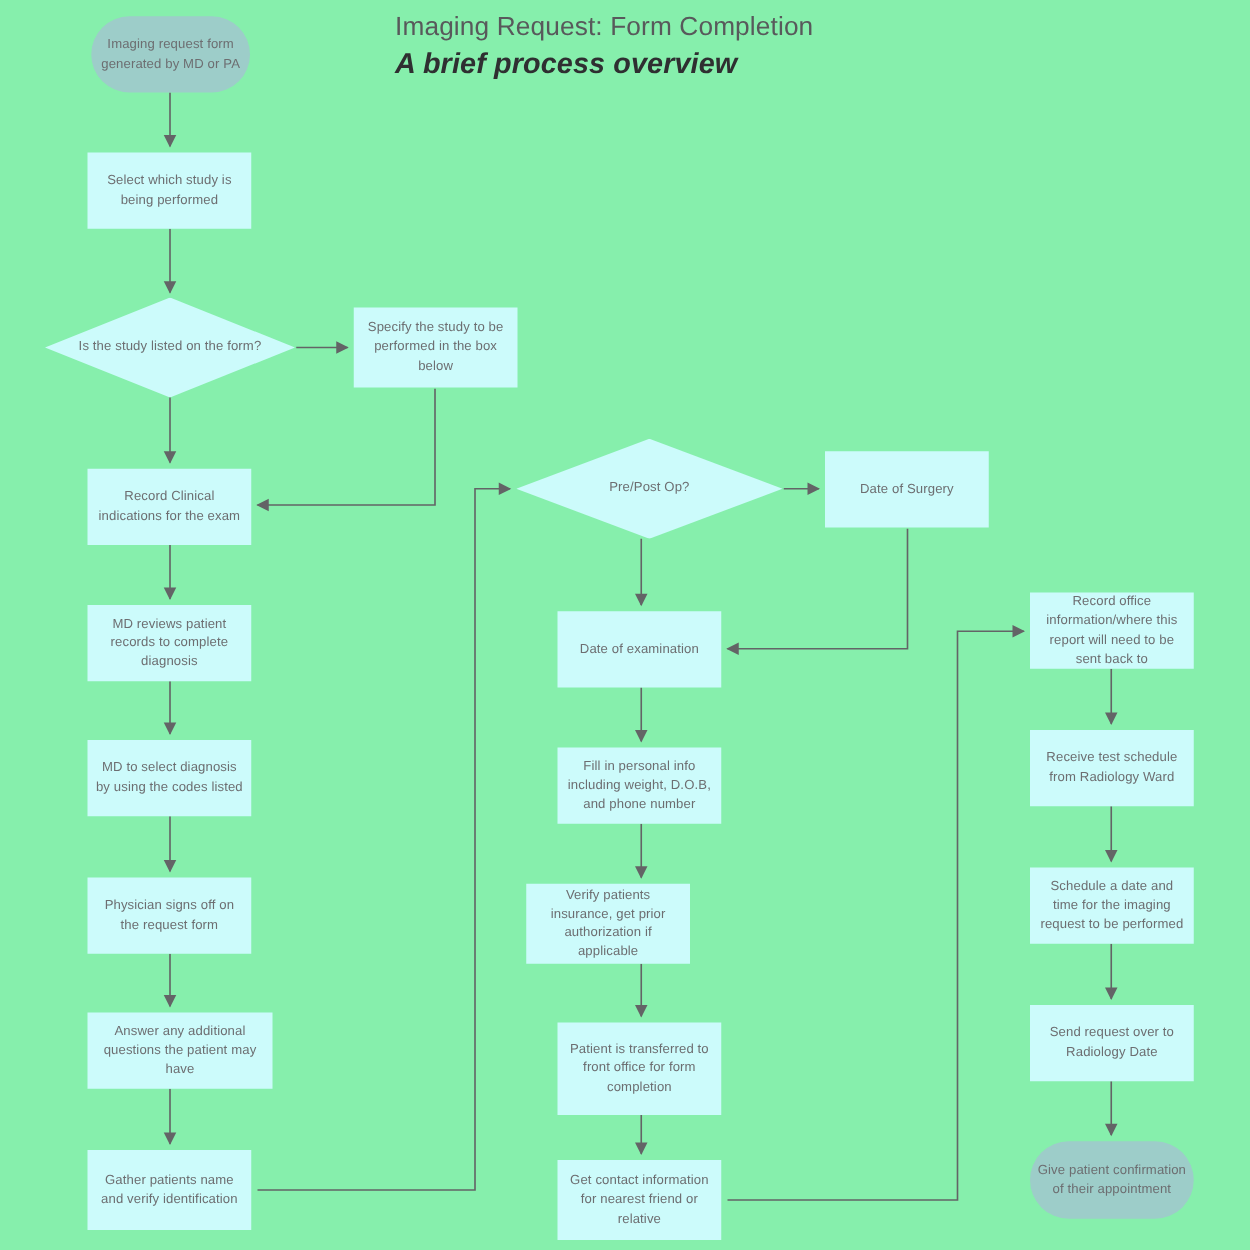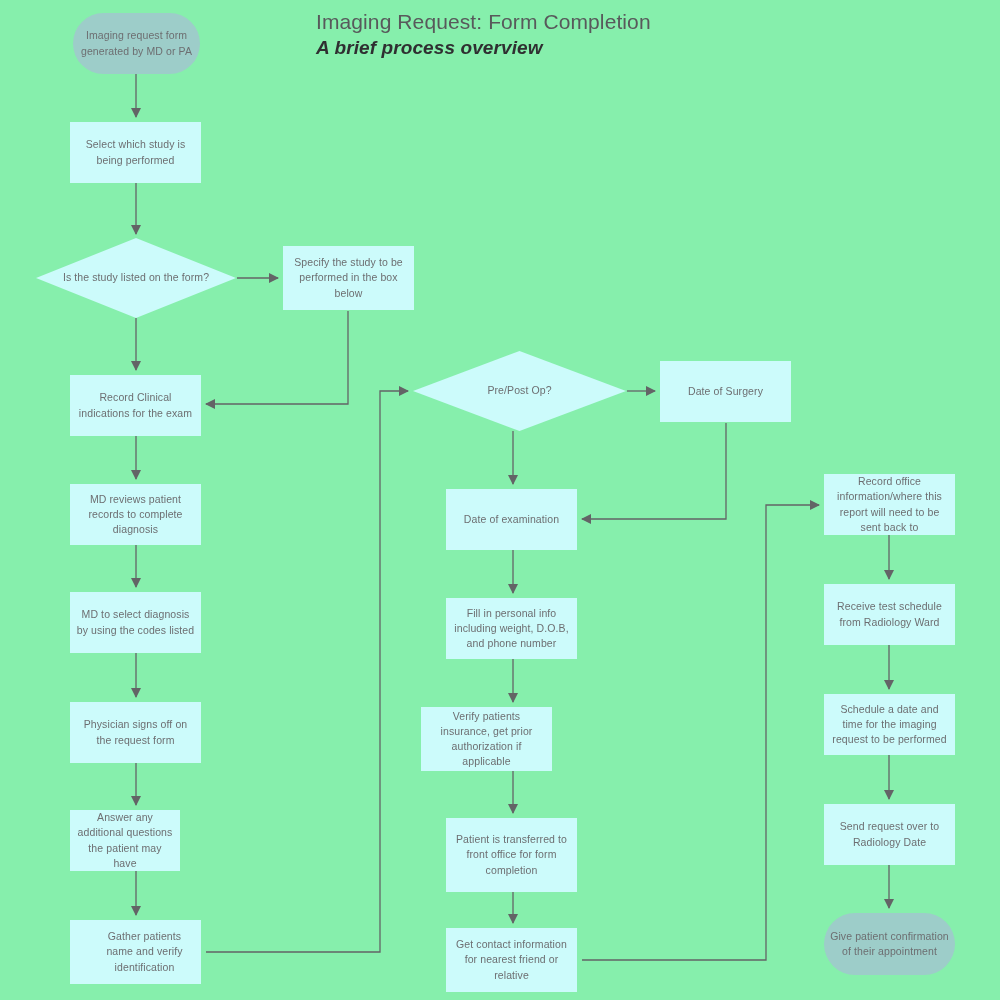--- a/index.html
+++ b/index.html
@@ -69,21 +69,21 @@
     z-index: 3;
   }
   #titleblock .title-main {
     font-size: 21px;
     color: #58595b;
     font-weight: 400;
     letter-spacing: 0.1px;
     white-space: nowrap;
   }
   #titleblock .title-sub {
-    font-size: 19px;
+    font-size: 23px;
     color: #2f2f31;
     font-weight: bold;
     font-style: italic;
     letter-spacing: 0.1px;
     white-space: nowrap;
     margin-top: 3px;
   }
 </style>
 </head>
 <body>
@@ -209,24 +209,24 @@
       </div>
       <div class="node process" style="left: 70px; top: 484px; width: 131px; height: 61px;">
         <span class="label">MD reviews  patient records to complete diagnosis</span>
       </div>
       <div class="node process" style="left: 70px; top: 592px; width: 131px; height: 61px;">
         <span class="label">MD to select diagnosis by using the codes listed</span>
       </div>
       <div class="node process" style="left: 70px; top: 702px; width: 131px; height: 61px;">
         <span class="label">Physician signs off on the request form</span>
       </div>
-      <div class="node process" style="left: 70px; top: 810px; width: 110px; height: 61px;">
+      <div class="node process" style="left: 70px; top: 810px; width: 148px; height: 61px;">
         <span class="label">Answer any additional questions the patient may have</span>
       </div>
-      <div class="node process" style="left: 70px; top: 920px; width: 131px; height: 64px; padding-left: 24px;">
+      <div class="node process" style="left: 70px; top: 920px; width: 131px; height: 64px;">
         <span class="label">Gather patients name and verify identification</span>
       </div>
       <div class="node decision" style="left: 413px; top: 351px; width: 213px; height: 80px;">
         <span class="diamond-shape"></span>
         <span class="label">Pre/Post Op?</span>
       </div>
       <div class="node process" style="left: 660px; top: 361px; width: 131px; height: 61px;">
         <span class="label">Date of Surgery</span>
       </div>
       <div class="node process" style="left: 446px; top: 489px; width: 131px; height: 61px;">

